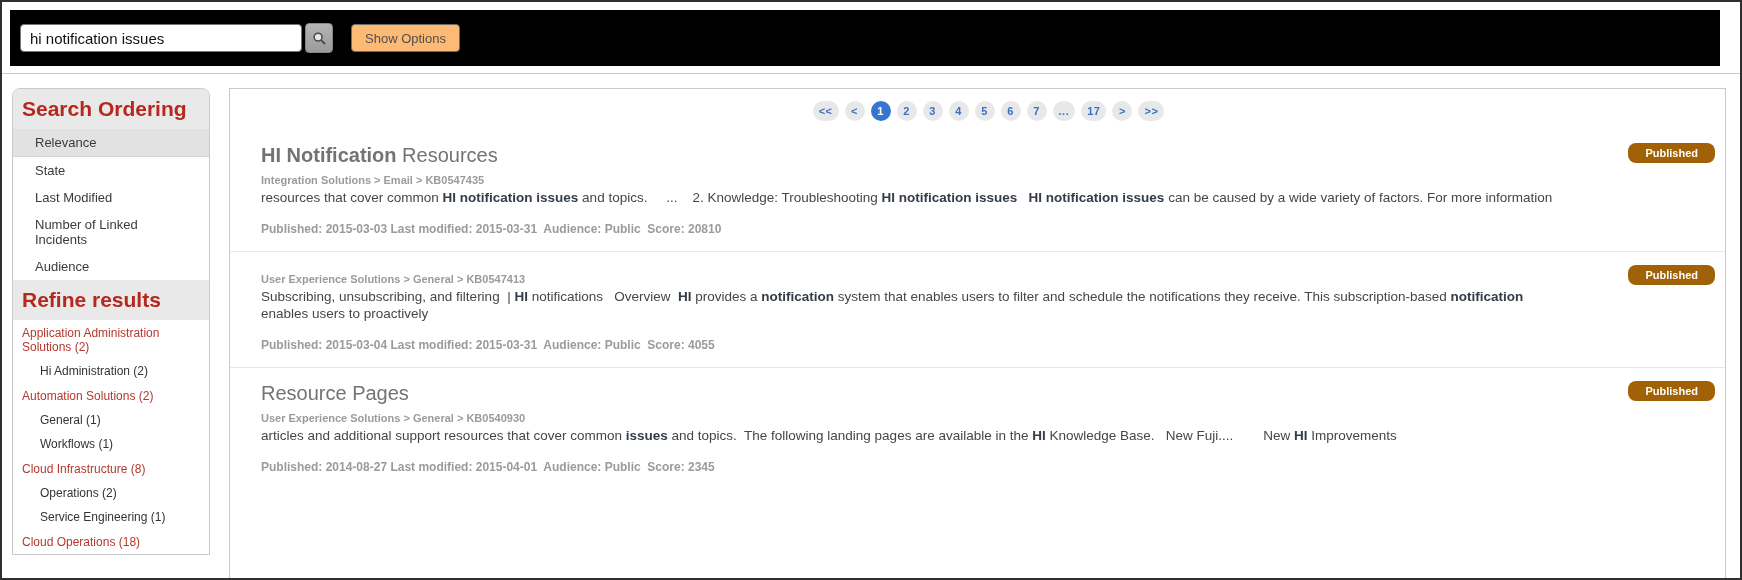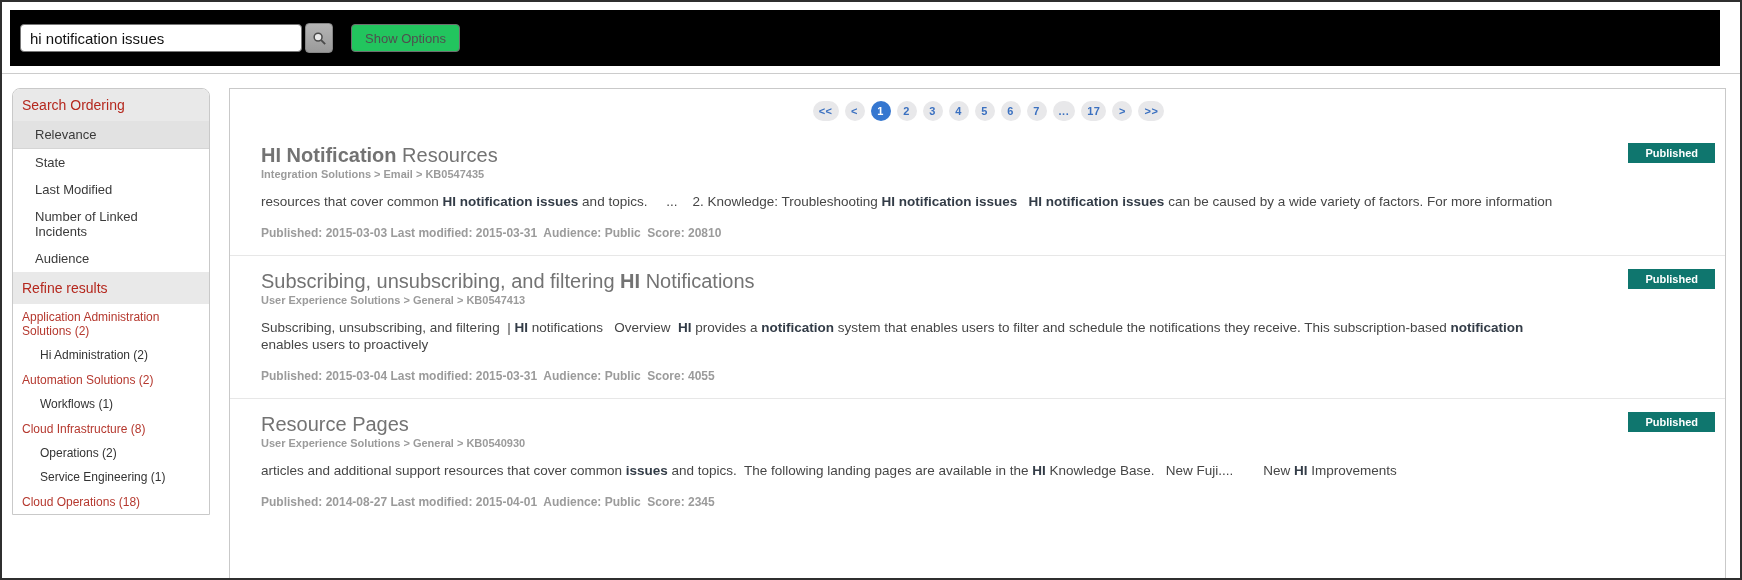--- a/index.html
+++ b/index.html
@@ -23,33 +23,33 @@
     font-family: "Liberation Sans", sans-serif; outline: none; background: #fff;
   }
   .search-btn {
     width: 28px; height: 30px; margin-left: 3px;
     background: linear-gradient(#b5b5b5, #9a9a9a);
     border: 1px solid #858585; border-radius: 4px;
     display: flex; align-items: center; justify-content: center; cursor: pointer;
   }
   .show-options-btn {
     margin-left: 18px; height: 28px; padding: 0 13px;
-    background: #22c55e; border: 1px solid #6d6d6d; border-radius: 4px;
+    background: #fdba74; border: 1px solid #6d6d6d; border-radius: 4px;
     color: #4f4f4f; font-size: 13px; font-family: "Liberation Sans", sans-serif; cursor: pointer;
   }
   
   .content { display: flex; align-items: flex-start; padding: 14px 0 0 10px; }
   
   .sidebar {
     width: 198px; background: #fff; border: 1px solid #c9c9c9;
     border-radius: 8px 8px 0 0; overflow: hidden; flex-shrink: 0;
   }
   .side-header {
-    background: #e9e9e9; color: #b5281e; font-weight: normal;
-    font-size: 14px; padding: 8px 9px;
+    background: #e9e9e9; color: #b5281e; font-weight: bold;
+    font-size: 21px; padding: 8px 9px;
   }
   .side-header.second { margin-top: 0; }
   .ord-item { font-size: 13px; color: #3a3a3a; padding: 6px 22px; cursor: pointer; }
   .ord-item.selected { background: #e2e2e2; border-bottom: 1px solid #d5d5d5; }
   .refine-group { color: #b5382e; font-size: 12px; padding: 6px 9px 5px; cursor: pointer; }
   .refine-child { color: #333333; font-size: 12px; padding: 5px 9px 5px 27px; cursor: pointer; }
   
   .main-panel {
     margin-left: 19px; width: 1497px; background: #fff;
     border: 1px solid #c9c9c9; min-height: 560px;
@@ -64,28 +64,28 @@
     display: flex; align-items: center; justify-content: center; cursor: pointer;
     letter-spacing: 0.5px;
   }
   .pg.active { background: #3577d0; color: #ffffff; cursor: default; }
   .pg.ellipsis { cursor: default; color: #3a70c0; }
   
   .result { position: relative; padding: 14px 170px 15px 31px; border-bottom: 1px solid #e7e7e7; }
   .result:last-child { border-bottom: none; }
   .result-title { font-size: 20px; color: #737373; white-space: pre-wrap; cursor: pointer; }
   .result-title .b { font-weight: bold; }
-  .breadcrumb { font-size: 11px; color: #9b9b9b; font-weight: bold; margin-top: 1px; white-space: pre-wrap; }
-  .snippet { font-size: 13.5px; color: #464646; margin-top: 14px; white-space: pre-wrap; line-height: 1.25; }
+  .breadcrumb { font-size: 11px; color: #9b9b9b; font-weight: bold; margin-top: 7px; white-space: pre-wrap; }
+  .snippet { font-size: 13.5px; color: #464646; margin-top: 4px; white-space: pre-wrap; line-height: 1.25; }
   .snippet .b { font-weight: bold; color: #333c47; }
   .meta { font-size: 12px; color: #9b9b9b; font-weight: bold; margin-top: 15px; white-space: pre-wrap; }
   .badge {
     position: absolute; right: 10px; top: 13px;
-    background: #0f766e; color: #ffffff; font-size: 11px; font-weight: bold;
-    padding: 4px 17px; border-radius: 0;
+    background: #a16207; color: #ffffff; font-size: 11px; font-weight: bold;
+    padding: 4px 17px; border-radius: 8px;
   }
 </style>
 </head>
 <body>
 
 <div class="header-wrap">
   <div class="topbar">
     <input class="search-input" type="text" value="hi notification issues" style="">
     <button class="search-btn">
       <span style="display:flex;">
@@ -108,20 +108,21 @@
         <div class="ord-item">State</div>
         <div class="ord-item">Last Modified</div>
         <div class="ord-item">Number of Linked Incidents</div>
         <div class="ord-item">Audience</div>
       </div>
     <div class="side-header second">Refine results</div>
     <div id="refine-list">
         <div class="refine-group">Application Administration Solutions (2)</div>
         <div class="refine-child">Hi Administration (2)</div>
         <div class="refine-group">Automation Solutions (2)</div>
+        <div class="refine-child">General (1)</div>
         <div class="refine-child">Workflows (1)</div>
         <div class="refine-group">Cloud Infrastructure (8)</div>
         <div class="refine-child">Operations (2)</div>
         <div class="refine-child">Service Engineering (1)</div>
         <div class="refine-group">Cloud Operations (18)</div>
       </div>
   </aside>
 
   <main class="main-panel">
     <div class="pagination" id="pagination">
@@ -142,21 +143,20 @@
     <div id="results">
         <div class="result">
           <div class="badge">Published</div>
           <div class="result-title"><span class="b">HI Notification</span><span> Resources</span></div>
           <div class="breadcrumb">Integration Solutions &gt; Email &gt; KB0547435</div>
           <div class="snippet"><span>resources that cover common </span><span class="b">HI notification issues</span><span> and topics.     ...    2. Knowledge: Troubleshooting </span><span class="b">HI notification issues</span><span>   </span><span class="b">HI notification issues</span><span> can be caused by a wide variety of factors. For more information</span></div>
           <div class="meta">Published: 2015-03-03 Last modified: 2015-03-31  Audience: Public  Score: 20810</div>
         </div>
         <div class="result">
           <div class="badge">Published</div>
-          <div class="result-title"><span>Subscribing, unsubscribing, and filtering </span><span class="b">HI</span><span> Notifications</span></div>
           <div class="breadcrumb">User Experience Solutions &gt; General &gt; KB0547413</div>
           <div class="snippet"><span>Subscribing, unsubscribing, and filtering  | </span><span class="b">HI</span><span> notifications   Overview  </span><span class="b">HI</span><span> provides a </span><span class="b">notification</span><span> system that enables users to filter and schedule the notifications they receive. This subscription-based </span><span class="b">notification</span><span> enables users to proactively</span></div>
           <div class="meta">Published: 2015-03-04 Last modified: 2015-03-31  Audience: Public  Score: 4055</div>
         </div>
         <div class="result">
           <div class="badge">Published</div>
           <div class="result-title"><span>Resource Pages</span></div>
           <div class="breadcrumb">User Experience Solutions &gt; General &gt; KB0540930</div>
           <div class="snippet"><span>articles and additional support resources that cover common </span><span class="b">issues</span><span> and topics.  The following landing pages are available in the </span><span class="b">HI</span><span> Knowledge Base.   New Fuji....        New </span><span class="b">HI</span><span> Improvements</span></div>
           <div class="meta">Published: 2014-08-27 Last modified: 2015-04-01  Audience: Public  Score: 2345</div>

